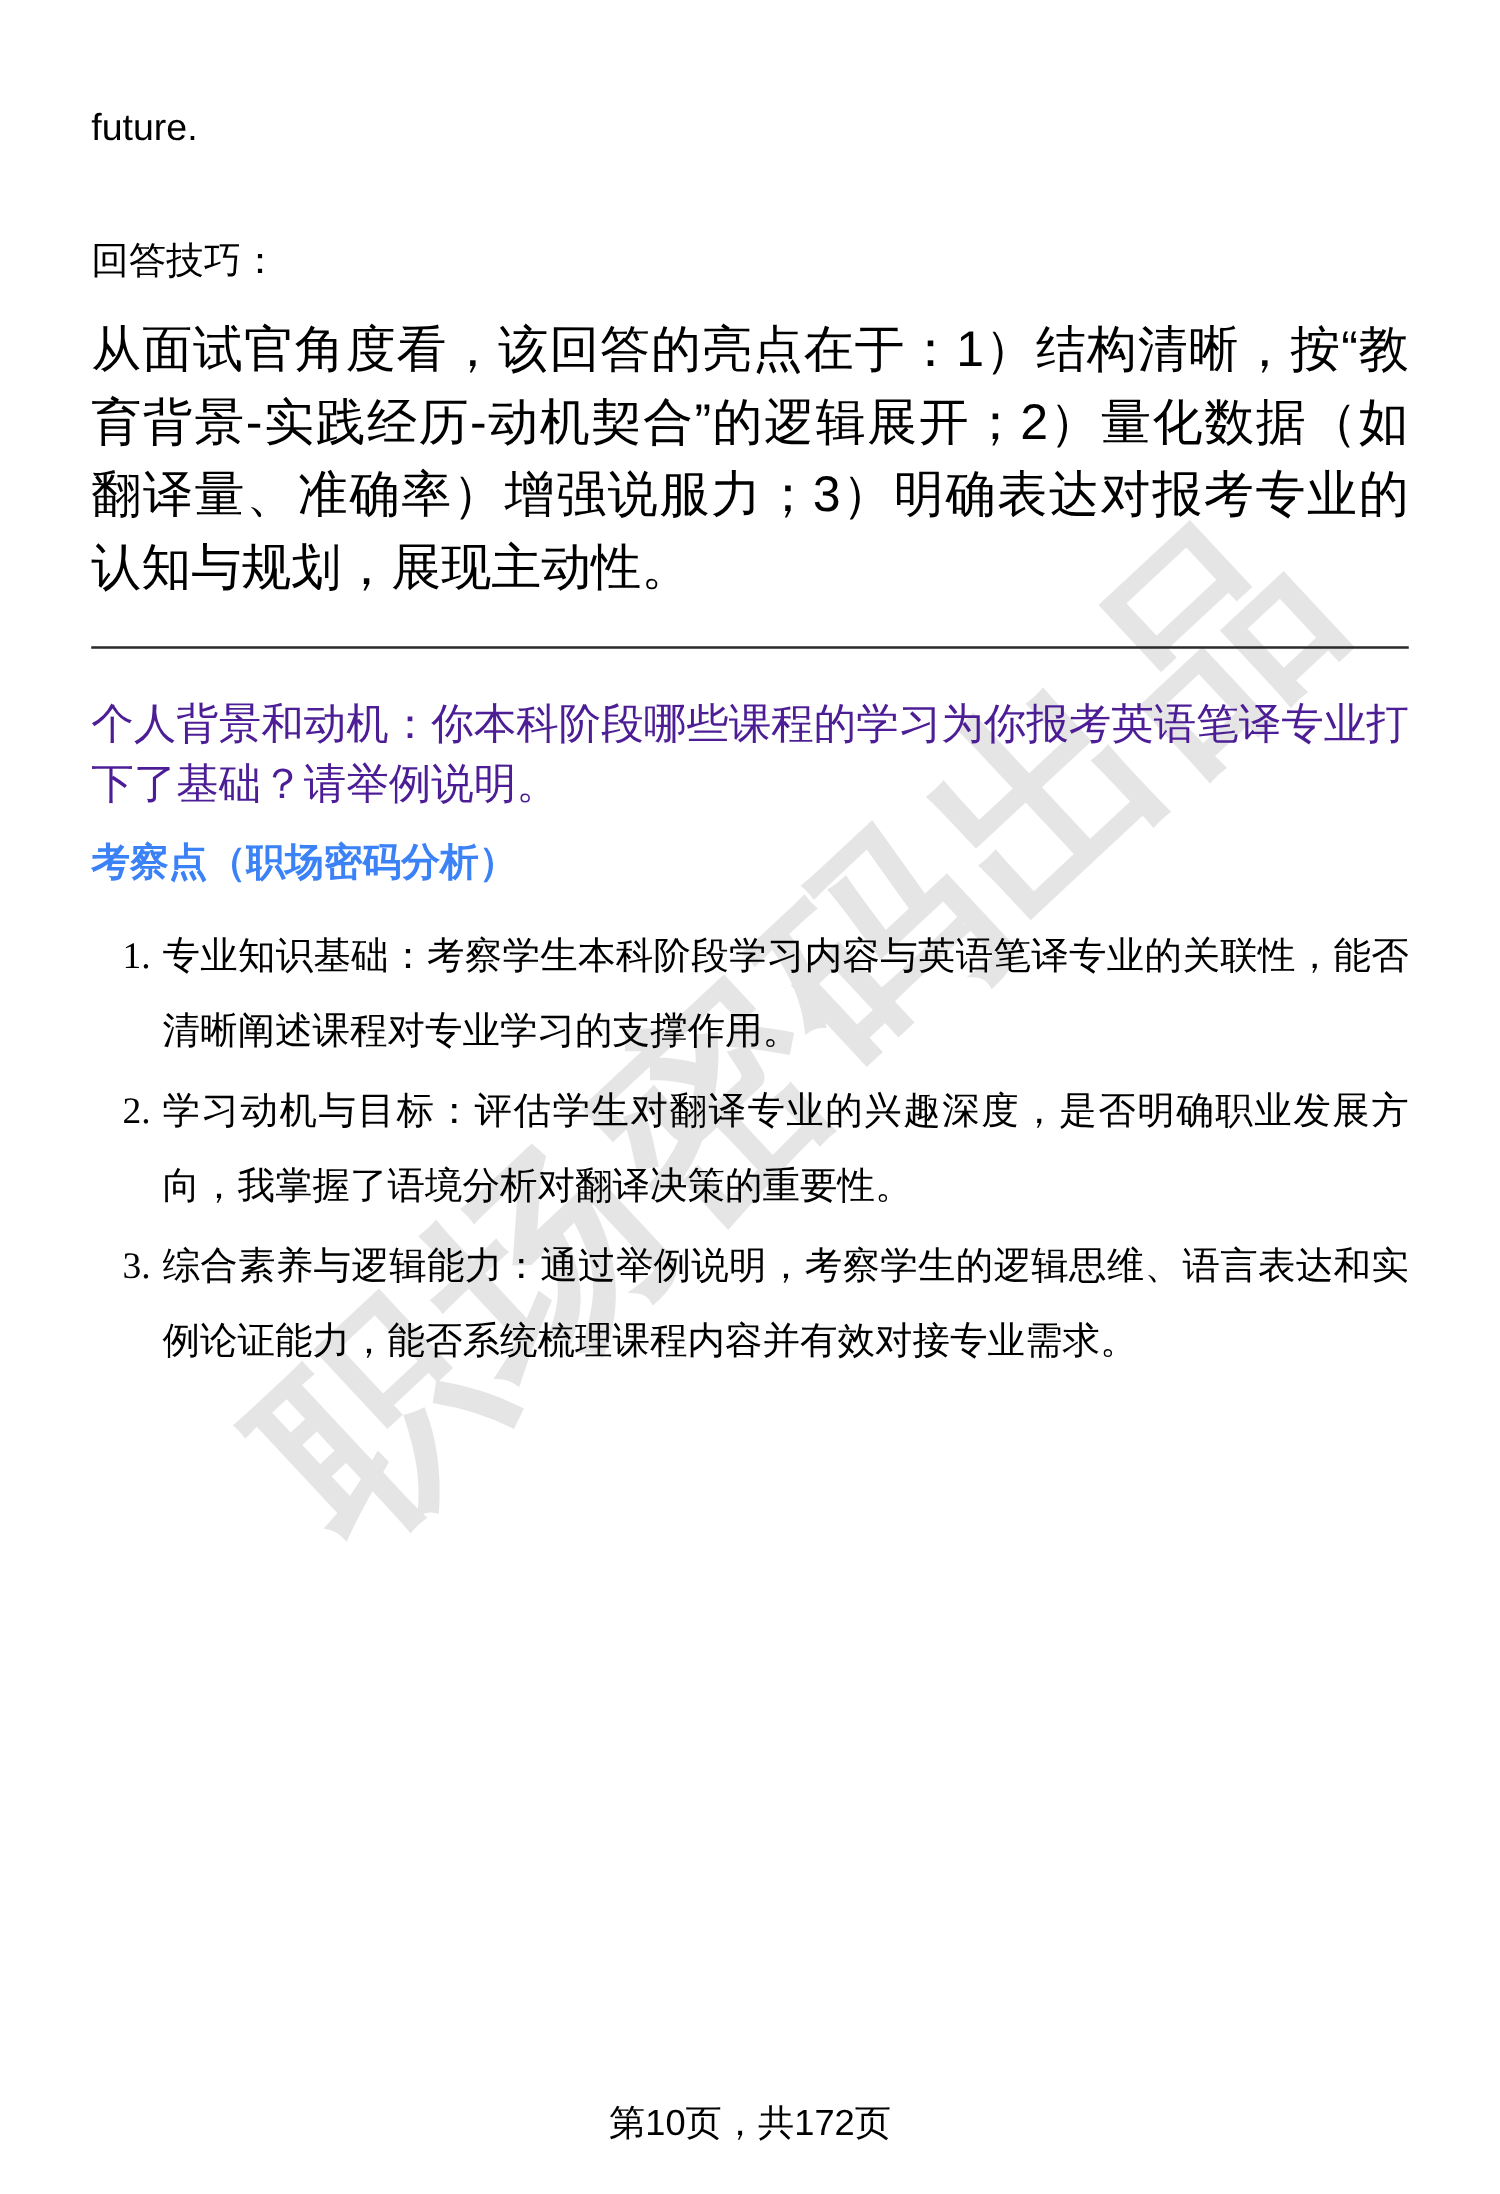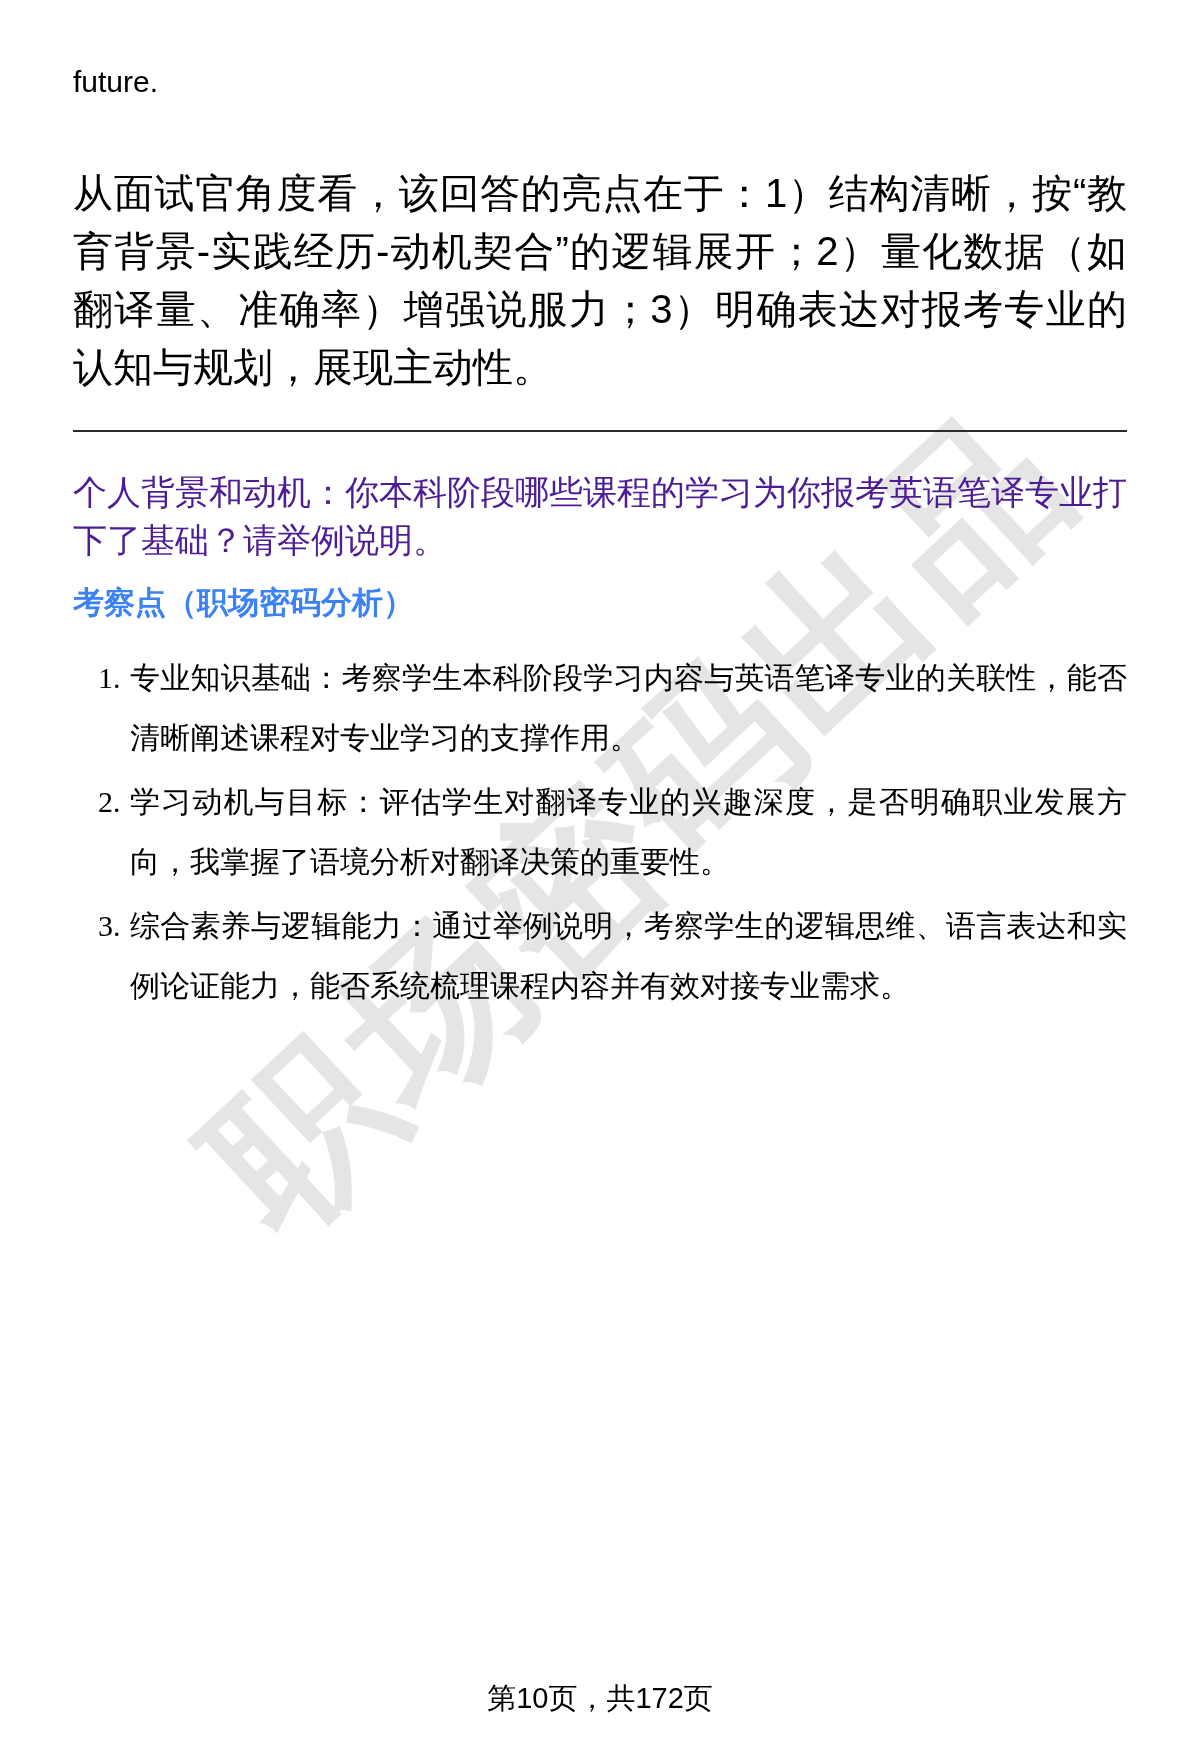--- a/index.html
+++ b/index.html
@@ -25,21 +25,21 @@
     font-weight: bold;
     letter-spacing: 8px;
     white-space: nowrap;
     color: rgba(0, 0, 0, 0.10);
     z-index: 0;
     user-select: none;
   }
   .content {
     position: relative;
     z-index: 1;
-    padding: 58px 73px 0 73px;
+    padding: 79px 73px 0 73px;
   }
   .future-line {
     font-size: 30px;
     line-height: 48px;
     margin: 0 0 58px 0;
   }
   .tips-label {
     font-size: 30px;
     line-height: 48px;
     margin: 0 0 18px 0;
@@ -102,20 +102,21 @@
 <body>
 
 <div class="page">
 
   <div class="watermark">职场密码出品</div>
 
   <div class="content">
 
     <p class="future-line">future.</p>
 
+    <p class="tips-label">回答技巧：</p>
 
     <p class="para">从面试官角度看，该回答的亮点在于：1）结构清晰，按“教育背景-实践经历-动机契合”的逻辑展开；2）量化数据（如翻译量、准确率）增强说服力；3）明确表达对报考专业的认知与规划，展现主动性。</p>
 
 
     <hr class="divider">
 
     <h2 class="question-heading">个人背景和动机：你本科阶段哪些课程的学习为你报考英语笔译专业打下了基础？请举例说明。</h2>
 
     <h3 class="analysis-heading">考察点（职场密码分析）</h3>
 

